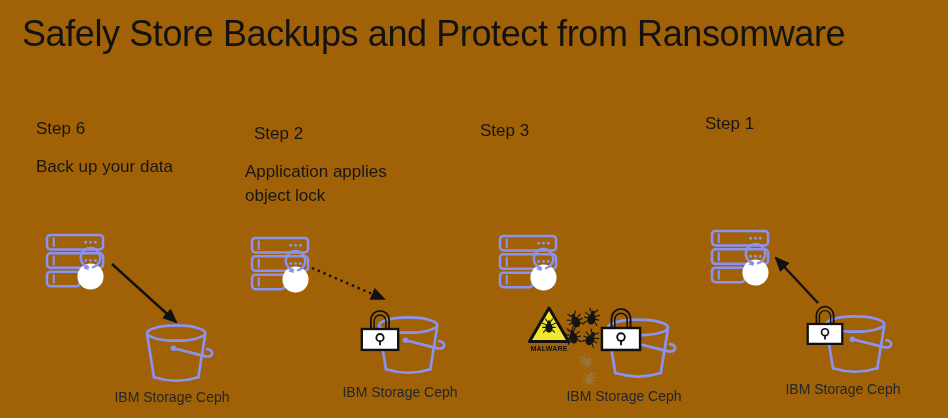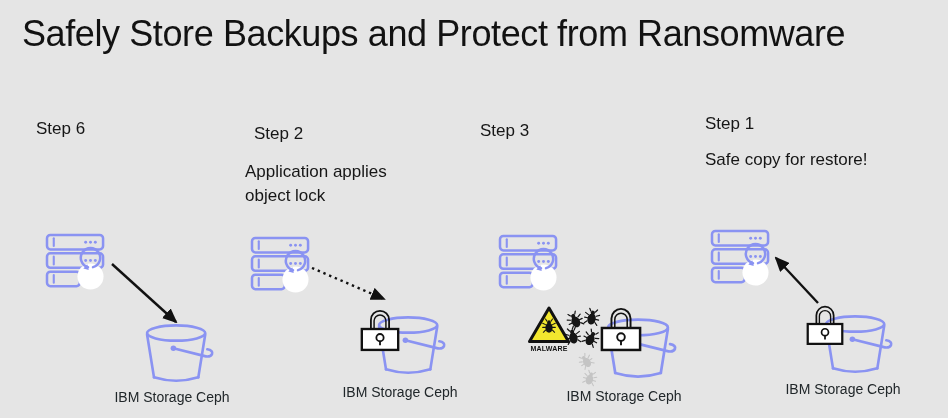--- a/index.html
+++ b/index.html
@@ -1,17 +1,17 @@
 <!DOCTYPE html>
 <html><head>
 <meta charset="utf-8">
 <style>
   html,body{margin:0;padding:0;background:#fff;}
   .canvas{
-    position:relative;width:948px;height:418px;background:#e5e5e5;
+    position:relative;width:948px;height:418px;background:#a16207;
     font-family:"Liberation Sans","DejaVu Sans",sans-serif;color:#161616;overflow:hidden;
   }
   .title{
     position:absolute;left:22px;top:13px;margin:0;
     font-size:36px;font-weight:500;letter-spacing:-0.4px;color:#121212;white-space:nowrap;
   }
   .heading,.desc{position:absolute;font-size:17px;line-height:24px;color:#161616;}
   .h1p{left:36px;top:117px;}  .d1p{left:36px;top:155px;width:195px;}
   .h2p{left:245px;top:122px;margin-left:9px;} .d2p{left:245px;top:160px;width:175px;}
   .h3p{left:480px;top:119px;} .d3p{left:462px;top:157px;width:190px;}
@@ -27,28 +27,28 @@
   .bug-gray{color:#8f8f8f;opacity:.38;}
 </style>
 </head>
 <body>
 
 <div class="canvas">
 
   <h1 class="title">Safely Store Backups and Protect from Ransomware</h1>
 
   <div class="heading h1p">Step 6</div>
+  <div class="desc d1p">Back up your data</div>
 
   <div class="heading h2p">Step 2</div>
   <div class="desc d2p">Application applies object lock</div>
 
   <div class="heading h3p">Step 3</div>
 
   <div class="heading h4p">Step 1</div>
-  <div class="desc d4p">Safe copy for restore!</div>
 
   <svg class="gfx" viewBox="0 0 948 418" aria-hidden="true">
     <defs>
       <marker id="ah" markerUnits="userSpaceOnUse" markerWidth="15" markerHeight="13" refX="13" refY="6.5" orient="auto">
         <path d="M0 0 L15 6.5 L0 13 Z" fill="#111"></path>
       </marker>
 
       <symbol id="server" viewBox="0 0 64 60">
         <g fill="none" stroke="currentColor" stroke-width="2.6" stroke-linecap="round" stroke-linejoin="round">
           <rect x="2" y="2" width="58" height="15" rx="3.5"></rect>

